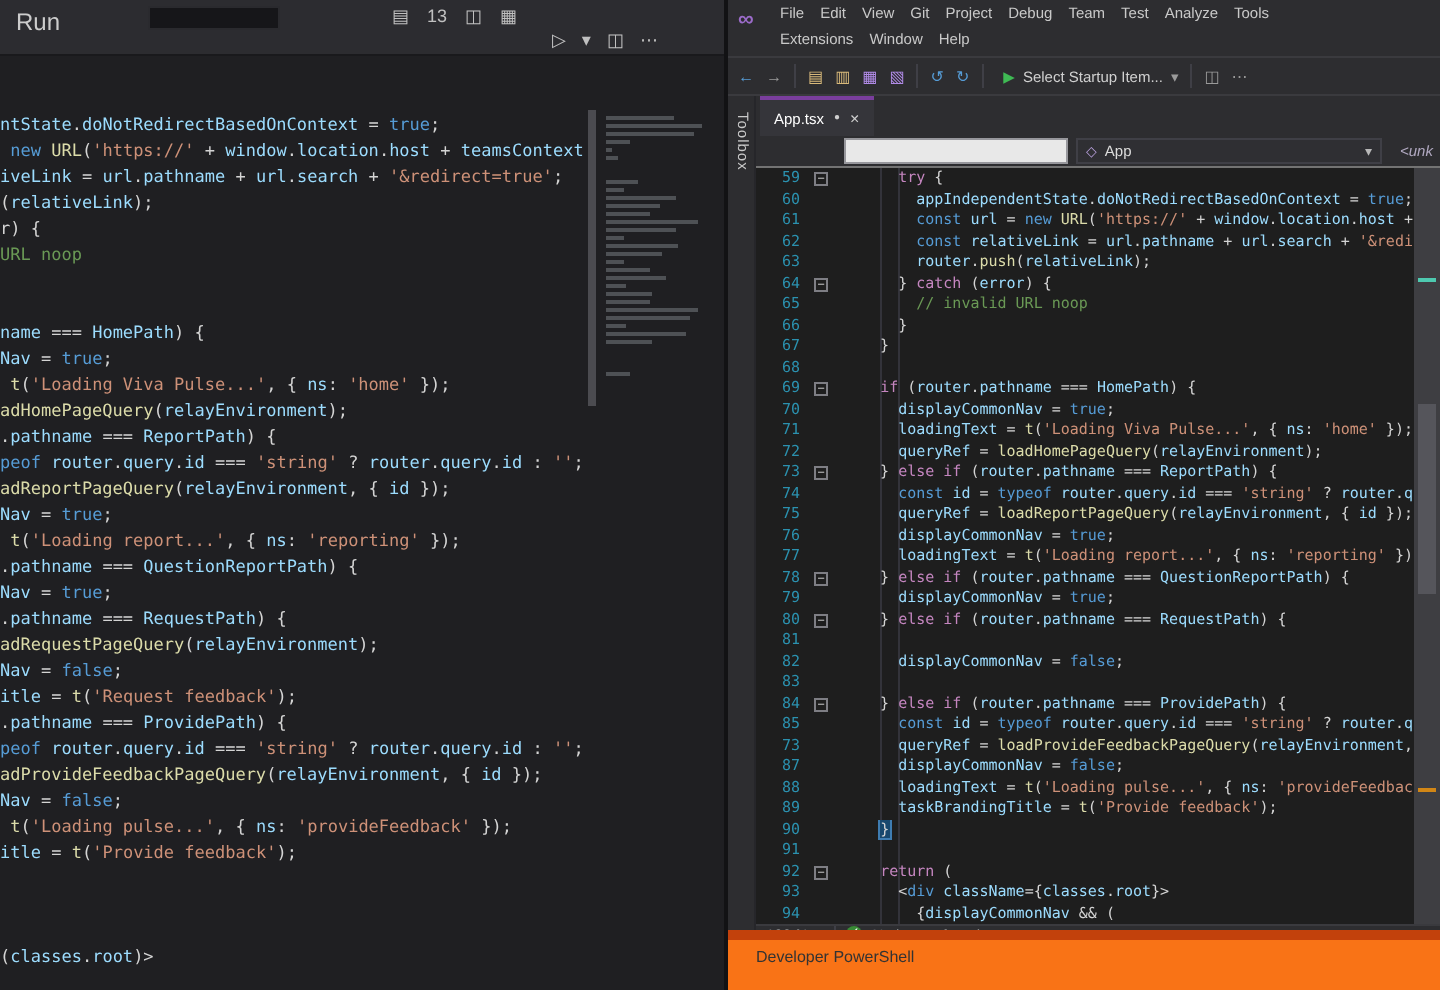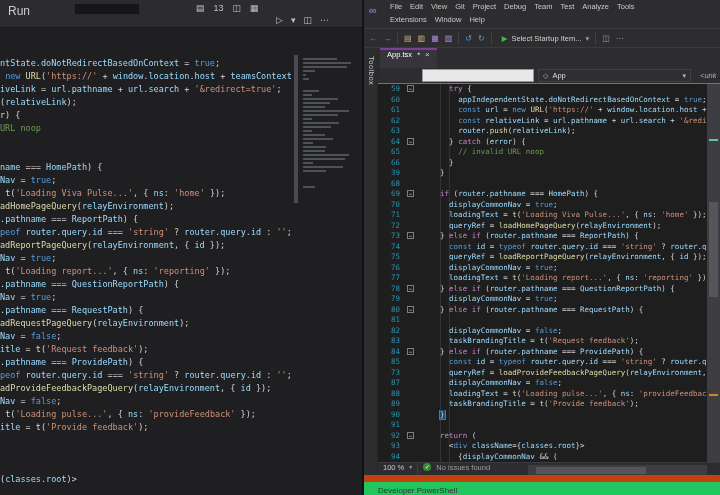--- a/index.html
+++ b/index.html
@@ -32,21 +32,21 @@
   #menu-row2{top:15px}
   .menu-item{font-size:7.5px;color:#c9c9c9;padding:0 4px;cursor:default}
   .rp-toolbar{position:absolute;left:0;top:28px;width:100%;height:20px;display:flex;align-items:center;padding-left:5px;gap:6px;border-top:1px solid #3a3a3e;border-bottom:1px solid #3a3a3e;background:#2d2d30}
   .tb-ic{font-size:8px}
   .ic-blue{color:#569cd6}.ic-gold{color:#d8b97a}.ic-vio{color:#b18be8}.ic-dim{color:#9a9a9a}.ic-green{color:#3fba54}
   .tb-sep{width:1px;height:12px;background:#3f3f46}
   .startup{display:flex;gap:4px;align-items:center;font-size:7.5px;color:#d0d0d0;margin-left:4px}
   .toolbox-strip{position:absolute;left:0;top:48px;width:14px;bottom:18px;background:#2d2d30;border-right:1px solid #26262a}
   .toolbox-label{writing-mode:vertical-rl;font-size:7.5px;color:#c9c9c9;margin:8px 0 0 3px;letter-spacing:.5px}
   .rp-tabstrip{position:absolute;left:14px;top:48px;right:0;height:20px;background:#2d2d30}
-  .rp-tab{position:absolute;left:2px;top:0;height:20px;display:flex;gap:5px;padding:0 7px;background:#35353a;border-top:2px solid #7a3e9d;color:#fff;font-size:7.5px}
+  .rp-tab{position:absolute;left:2px;top:0;height:20px;display:flex;align-items:center;gap:5px;padding:0 7px;background:#35353a;border-top:2px solid #7a3e9d;color:#fff;font-size:7.5px}
   .tab-dot{font-size:5px;color:#cfcfcf}
   .tab-close{font-size:8px;color:#cfcfcf}
   .rp-navbar{position:absolute;left:14px;top:68px;right:0;height:16px;background:#2d2d30;border-bottom:1px solid #737373}
   .nav-proj{position:absolute;left:44px;top:1px;width:112px;height:13px;background:#e8e8e8;border:1px solid #97979c}
   .nav-type{position:absolute;left:160px;top:1px;width:153px;height:13px;background:#2f2f33;border:1px solid #3f3f46;display:flex;align-items:center;gap:4px;padding:0 4px;font-size:7.5px;color:#dcdcdc}
   .nav-type .caret{margin-left:auto;color:#b8b8b8;font-size:7px}
   .class-ic{color:#b8a0dc;font-size:7px}
   .nav-member{position:absolute;left:322px;top:3px;font-size:7.5px;font-style:italic;color:#b0a8c0;white-space:nowrap}
   .rp-editor{position:absolute;left:14px;top:84px;right:0;bottom:33px;background:#1e1e1e;overflow:hidden}
   .indent-guide{position:absolute;top:0;bottom:0;width:1px;background:#33333a;z-index:0}
@@ -57,21 +57,21 @@
   .rp-codetext{flex:1;white-space:pre;overflow:hidden;padding-left:5px;color:#d4d4d4}
   .rp-scrollbar{position:absolute;right:0;top:0;width:13px;bottom:0;background:#3e3e42;z-index:2}
   .rp-scroll-thumb{position:absolute;left:2px;top:118px;width:9px;height:95px;background:#55555b}
   .sb-mark{position:absolute;left:2px;width:9px;height:2px}
   .rp-status{position:absolute;left:14px;bottom:18px;right:0;height:15px;background:#2d2d30;border-top:1px solid #3a3a3e;display:flex;align-items:flex-start;font-size:7.5px;color:#c8c8c8;padding-left:5px;gap:5px}
   .zoom-caret{font-size:6px;color:#9a9a9a}
   .check-circle{width:8px;height:8px;border-radius:50%;background:#388a34;color:#fff;font-size:6px;line-height:8px;text-align:center;display:inline-block;flex:none}
   .issues-label{color:#9d9d9d}
   .hscroll{position:absolute;right:13px;left:150px;top:2px;height:11px;background:#3e3e42}
   .hscroll-thumb{position:absolute;left:8px;top:2px;height:7px;width:110px;background:#55555b}
-  .rp-terminal{position:absolute;left:0;bottom:0;width:100%;height:20px;background:#22c55e;border-top:7px solid #c2410c}
+  .rp-terminal{position:absolute;left:0;bottom:0;width:100%;height:30px;background:#f97316;border-top:5px solid #c2410c}
   .terminal-label{position:absolute;left:14px;top:4px;font-size:8px;color:#333}
 </style>
 </head>
 <body>
 
 <div id="stage">
 
   <div id="left-pane">
     <div class="lp-titlebar">
       <span class="lp-run">Run</span>
@@ -231,21 +231,21 @@
             <span class="rp-num">65</span>
             <span class="rp-gutter"></span>
             <span class="rp-codetext"><span class="tk-p">        </span><span class="tk-m">// invalid URL noop</span></span>
           </div>
           <div class="rp-row">
             <span class="rp-num">66</span>
             <span class="rp-gutter"></span>
             <span class="rp-codetext"><span class="tk-p">      }</span></span>
           </div>
           <div class="rp-row">
-            <span class="rp-num">39</span>
+            <span class="rp-num">67</span>
             <span class="rp-gutter"></span>
             <span class="rp-codetext"><span class="tk-p">    }</span></span>
           </div>
           <div class="rp-row">
             <span class="rp-num">68</span>
             <span class="rp-gutter"></span>
             <span class="rp-codetext"></span>
           </div>
           <div class="rp-row">
             <span class="rp-num">69</span>
@@ -312,21 +312,20 @@
             <span class="rp-gutter"></span>
           </div>
           <div class="rp-row">
             <span class="rp-num">82</span>
             <span class="rp-gutter"></span>
             <span class="rp-codetext"><span class="tk-p">      </span><span class="tk-v">displayCommonNav</span><span class="tk-p"> = </span><span class="tk-k">false</span><span class="tk-p">;</span></span>
           </div>
           <div class="rp-row">
             <span class="rp-num">83</span>
             <span class="rp-gutter"></span>
-            <span class="rp-codetext"><span class="tk-p">      </span><span class="tk-v">taskBrandingTitle</span><span class="tk-p"> = </span><span class="tk-f">t</span><span class="tk-p">(</span><span class="tk-s">'Request feedback'</span><span class="tk-p">);</span></span>
           </div>
           <div class="rp-row">
             <span class="rp-num">84</span>
             <span class="rp-gutter"><span class="fold-box">−</span></span>
             <span class="rp-codetext"><span class="tk-p">    } </span><span class="tk-c">else</span><span class="tk-p"> </span><span class="tk-c">if</span><span class="tk-p"> (</span><span class="tk-v">router</span><span class="tk-p">.</span><span class="tk-v">pathname</span><span class="tk-p"> === </span><span class="tk-v">ProvidePath</span><span class="tk-p">) {</span></span>
           </div>
           <div class="rp-row">
             <span class="rp-num">85</span>
             <span class="rp-gutter"></span>
             <span class="rp-codetext"><span class="tk-p">      </span><span class="tk-k">const</span><span class="tk-p"> </span><span class="tk-v">id</span><span class="tk-p"> = </span><span class="tk-k">typeof</span><span class="tk-p"> </span><span class="tk-v">router</span><span class="tk-p">.</span><span class="tk-v">query</span><span class="tk-p">.</span><span class="tk-v">id</span><span class="tk-p"> === </span><span class="tk-s">'string'</span><span class="tk-p"> ? </span><span class="tk-v">router</span><span class="tk-p">.</span><span class="tk-v">query</span></span>

